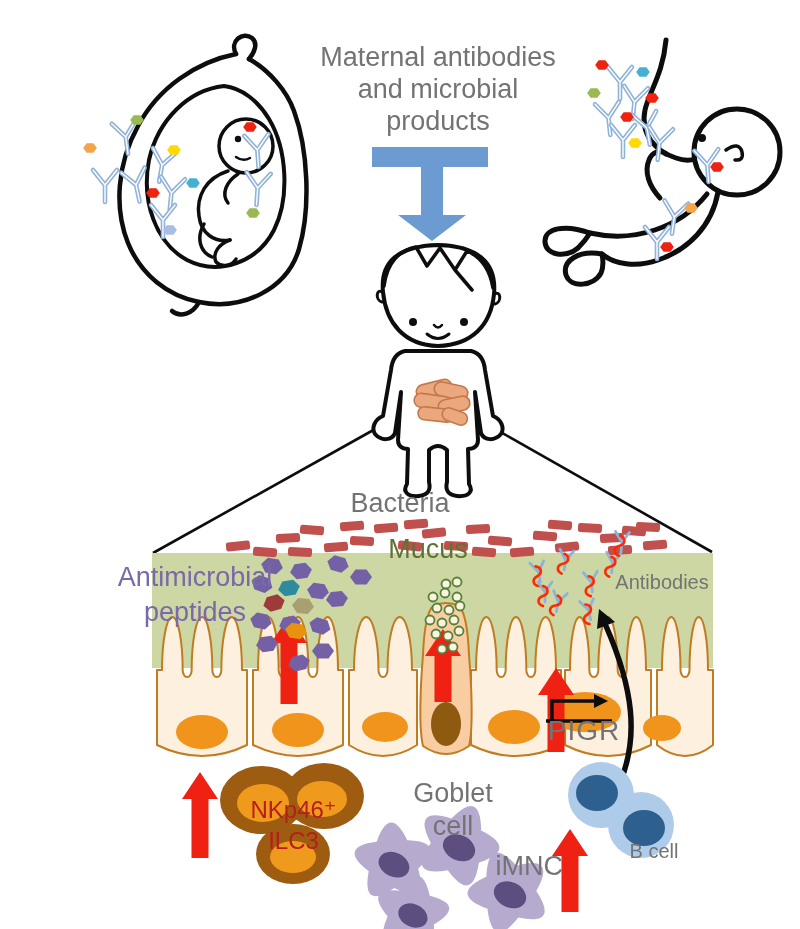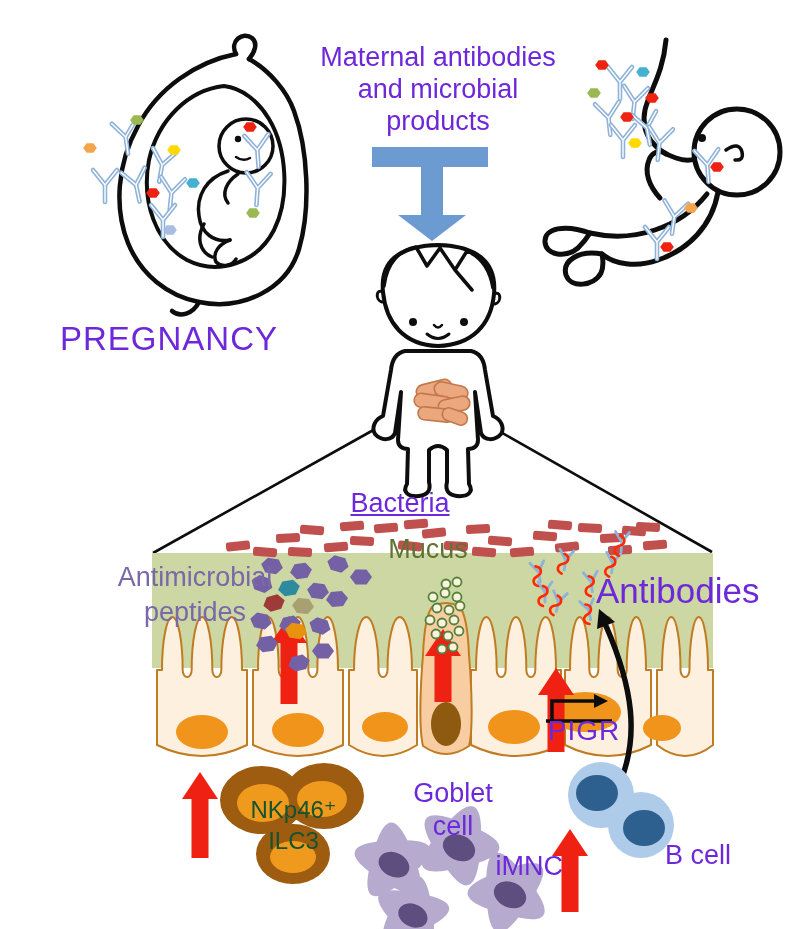--- a/index.html
+++ b/index.html
@@ -1,31 +1,31 @@
 <!DOCTYPE html>
 <html style="--arrow_blue: #6c9bd2; --red: #ee2113; --mucus_green: #ccd7a3; --bacteria_red: #c0504d; --cell_fill: #fdf0df; --cell_stroke: #c07c22; --nucleus: #f0941c; --goblet_fill: #f8cda1; --goblet_nucleus: #8e5a10; --granule: #55813a; --granule_fill: #faf3e0; --antibody_blue: #8fb2d8; --secretory_red: #ff2a00; --hex_purple: #7460a5; --hex_teal: #2e8b9e; --hex_darkred: #9e3a38; --hex_tan: #a89f72; --hex_orange: #e8920f; --ilc3_outer: #9d5c10; --ilc3_inner: #ef9a1c; --imnc_body: #b7aacf; --imnc_nucleus: #5e4d7f; --bcell_body: #aecbe9; --bcell_nucleus: #2d608f; --text_purple: #7a68a8; --text_olive: #5f7233; --intestine_fill: #eba87f; --intestine_stroke: #c4784a; --dot_red: #ee2211; --dot_yellow: #ffd900; --dot_orange: #f2a54c; --dot_green: #9ab953; --dot_cyan: #45b0d0; --dot_lightblue: #a7bde4;"><head>
 <meta charset="utf-8">
 <style>
   html,body{margin:0;padding:0;background:#fff;}
   .stage{position:relative;width:800px;height:929px;background:#fff;overflow:hidden;
          font-family:"Liberation Sans","DejaVu Sans",sans-serif;}
   svg#fig{position:absolute;left:0;top:0;}
-  .lbl{position:absolute;text-align:center;white-space:pre-line;color:#6d28d9;line-height:1.16;}
+  .lbl{position:absolute;text-align:center;white-space:pre-line;color:#737373;line-height:1.16;}
   #lbl-top{left:277px;top:42px;width:322px;font-size:27px;line-height:1.18;}
   #lbl-pregnancy{left:36px;top:320px;width:266px;font-size:33px;letter-spacing:1px;}
   #lbl-lactation{left:540px;top:320px;width:260px;font-size:33px;letter-spacing:1px;}
-  #lbl-bacteria{left:340px;top:488px;width:120px;font-size:27px;text-decoration:underline;}
+  #lbl-bacteria{left:340px;top:488px;width:120px;font-size:27px;}
   #lbl-antimicrobial{left:92px;top:560px;width:206px;font-size:27px;line-height:35px;color:var(--text_purple);}
   #lbl-mucus{left:386px;top:534px;width:84px;font-size:27px;color:var(--text_olive);}
-  #lbl-antibodies{left:596px;top:571px;width:132px;font-size:35px;}
+  #lbl-antibodies{left:596px;top:571px;width:132px;font-size:20px;}
   #lbl-intestinal{left:0px;top:638px;width:124px;font-size:27px;line-height:37px;}
   #lbl-goblet{left:400px;top:751px;width:106px;font-size:27px;line-height:33px;margin-top:26px;}
-  #lbl-ilc3{left:227px;top:794px;width:133px;font-size:24px;line-height:31px;color:#14532d;}
+  #lbl-ilc3{left:227px;top:794px;width:133px;font-size:24px;line-height:31px;color:#b91c1c;}
   #lbl-imnc{left:479px;top:851px;width:84px;font-size:27px;text-align:right;}
-  #lbl-bcell{left:639px;top:840px;width:92px;font-size:27px;text-align:right;}
+  #lbl-bcell{left:608px;top:840px;width:92px;font-size:20px;text-align:center;}
   #lbl-pigr{left:541px;top:715px;width:86px;font-size:28px;text-align:center;letter-spacing:1px;}
   .ink{stroke:#0d0d0d;fill:none;stroke-linecap:round;stroke-linejoin:round;}
   .fillw{fill:#ffffff;}
   .band{fill:var(--mucus_green);}
   .cellshape{fill:var(--cell_fill);stroke:var(--cell_stroke);stroke-width:2;stroke-linejoin:round;}
   .gobletshape{fill:var(--goblet_fill);stroke:var(--cell_stroke);stroke-width:2;}
   .bluearrow{fill:var(--arrow_blue);}
   .ilc3o{fill:var(--ilc3_outer);}
   .ilc3i{fill:var(--ilc3_inner);}
   .bco{fill:var(--bcell_body);}
@@ -295,21 +295,20 @@
       <circle class="bco" cx="601" cy="795" r="33"></circle>
       <circle class="bco" cx="641" cy="825" r="33"></circle>
       <ellipse class="bcn" cx="597" cy="793" rx="21" ry="18"></ellipse>
       <ellipse class="bcn" cx="644" cy="828" rx="21" ry="18"></ellipse>
     </g>
   </svg>
 
   <div class="lbl" id="lbl-top">Maternal antibodies
 and microbial
 products</div>
-  <div class="lbl" id="lbl-pregnancy">PREGNANCY</div>
   <div class="lbl" id="lbl-bacteria">Bacteria</div>
   <div class="lbl" id="lbl-antimicrobial">Antimicrobial
 peptides</div>
   <div class="lbl" id="lbl-mucus">Mucus</div>
   <div class="lbl" id="lbl-antibodies">Antibodies</div>
   <div class="lbl" id="lbl-goblet">Goblet
 cell</div>
   <div class="lbl" id="lbl-ilc3">NKp46⁺
 ILC3</div>
   <div class="lbl" id="lbl-imnc">iMNC</div>

